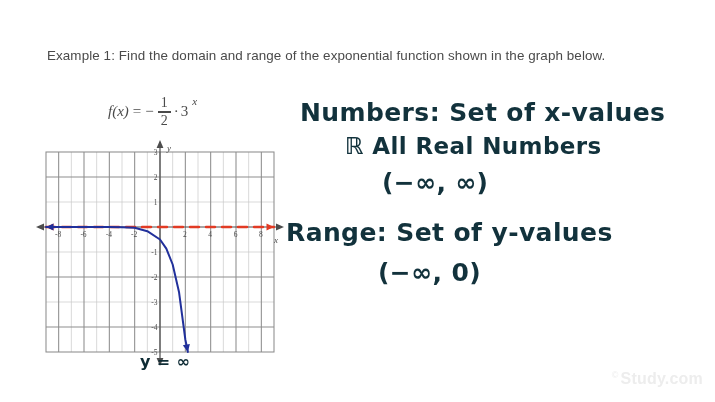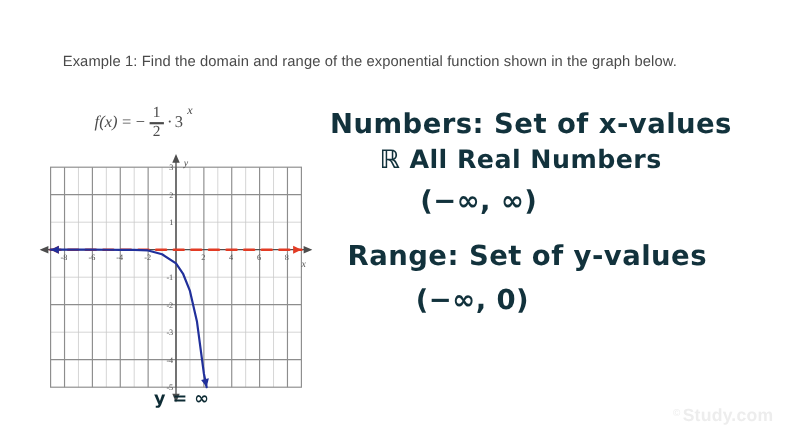--- a/index.html
+++ b/index.html
@@ -12,42 +12,42 @@
     height: 402px;
     position: relative;
     overflow: hidden;
     font-family: "Liberation Sans", sans-serif;
     color: #3a3a3a;
   }
 
   
   #prompt {
     position: absolute;
-    left: 57px;
+    left: 47px;
     top: 46px;
     width: 600px;
     font-size: 13.4px;
     line-height: 20px;
     color: #4a4a4a;
     letter-spacing: .1px;
   }
 
   
   #equation {
     position: absolute;
     left: 86px;
     top: 96px;
     font-family: "Liberation Serif", serif;
     font-size: 15px;
     color: #4a4a4a;
     display: flex;
     align-items: center;
     white-space: nowrap;
   }
-  #equation .fx { font-style: italic; }
+  #equation .fx { font-style: italic; margin-left: 22px; }
   #equation .eq { margin: 0 4px; }
   #equation .minus { margin-right: 3px; }
   .frac {
     display: inline-flex;
     flex-direction: column;
     align-items: center;
     vertical-align: middle;
     line-height: 1.02;
     font-size: 14px;
     margin: 0 1px;
@@ -85,21 +85,21 @@
     position: absolute;
     color: #12323c;
     font-family: "DejaVu Sans", sans-serif;
     font-weight: bold;
     white-space: nowrap;
     letter-spacing: .4px;
   }
   #hw-domain-line1 { left: 300px; top: 98px;  font-size: 25px; }
   #hw-domain-line2 { left: 345px; top: 133px; font-size: 23px; }
   #hw-domain-line3 { left: 382px; top: 168px; font-size: 25px; }
-  #hw-range-line1  { left: 316px; top: 218px; font-size: 25px; }
+  #hw-range-line1  { left: 286px; top: 218px; font-size: 25px; }
   #hw-range-line2  { left: 378px; top: 258px; font-size: 25px; }
   #hw-asymptote    { left: 140px; top: 352px; font-size: 16px; color:#0d2b34; }
 
   
   #watermark {
     position: absolute;
     right: 12px;
     bottom: 14px;
     display: flex;
     align-items: center;

